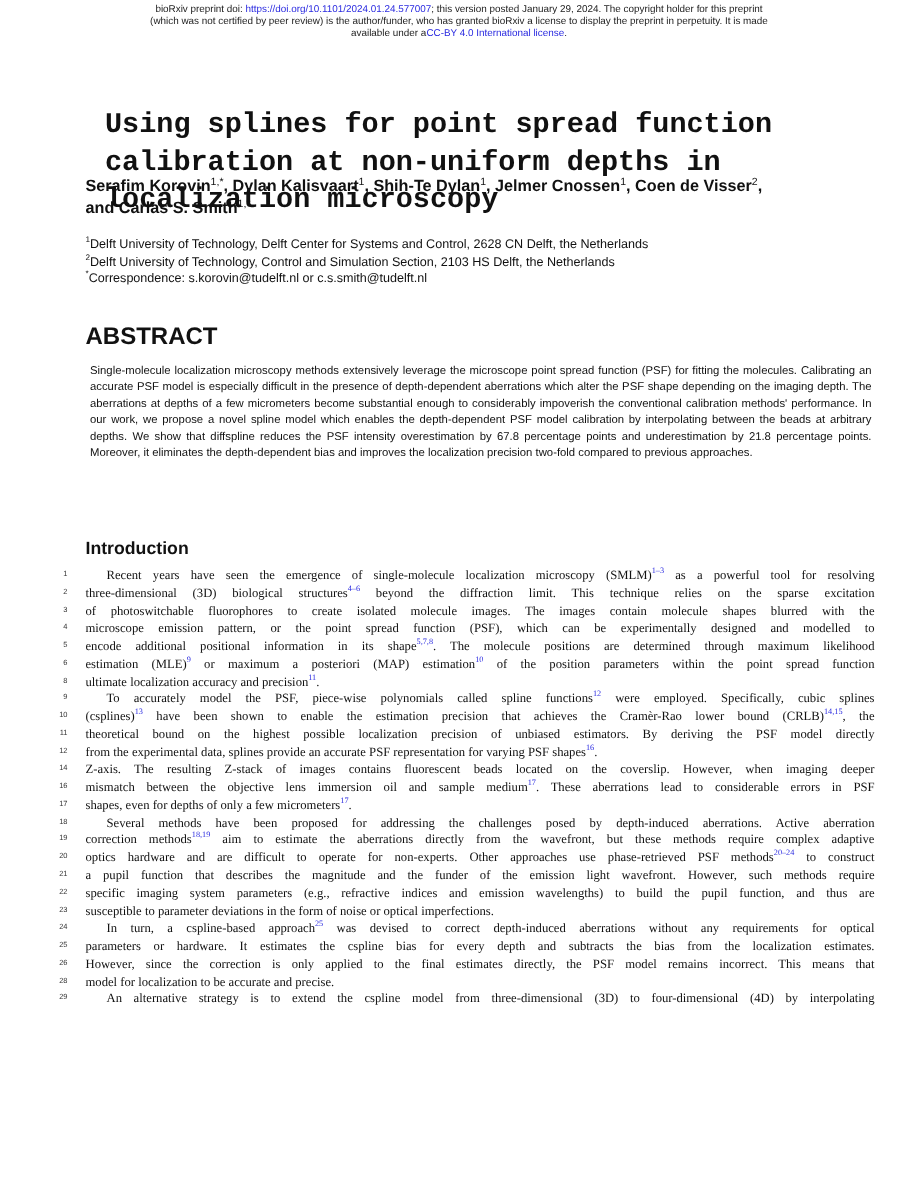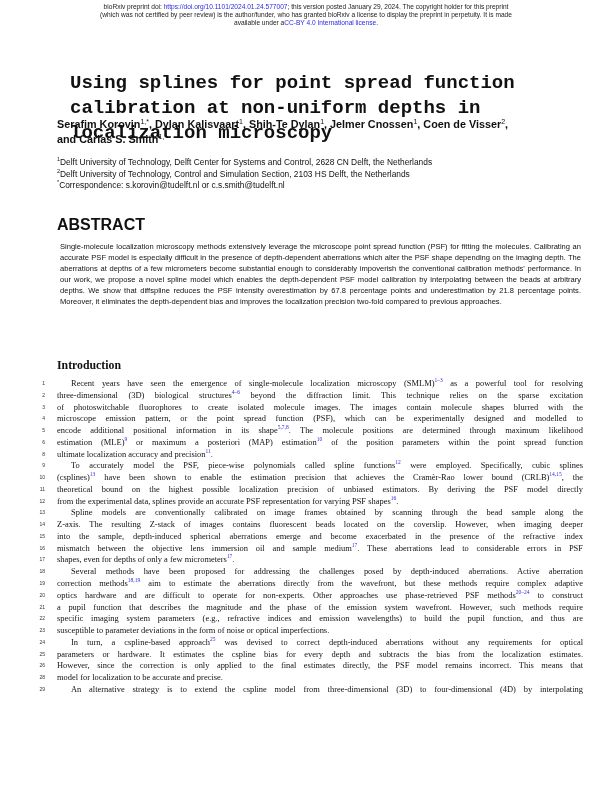--- a/index.html
+++ b/index.html
@@ -31,21 +31,21 @@
     position: absolute; left: 57px; top: 216px;
     font-family: "Liberation Sans", sans-serif; font-weight: bold; font-size: 16px; margin: 0;
   }
   .abstract {
     position: absolute; left: 60px; top: 242px; width: 521px;
     font-family: "Liberation Sans", sans-serif; font-size: 7.55px; line-height: 10.9px;
     text-align: justify; color: #111;
   }
   .h-intro {
     position: absolute; left: 57px; top: 358px;
-    font-family: Liberation Serif, serif; font-weight: bold; font-size: 11.8px; margin: 0;
+    font-family: Liberation Sans, sans-serif; font-weight: bold; font-size: 11.8px; margin: 0;
   }
   .body {
     position: absolute; left: 57px; top: 378px; width: 526px;
     font-family: "Liberation Serif", serif; font-size: 8.45px; color: #111;
   }
   .line { position: relative; height: 11.78px; line-height: 11.78px; white-space: nowrap; }
   .line .txt { display: block; text-align: justify; text-align-last: justify; }
   .line.last .txt { text-align-last: left; }
   .line.indent .txt { padding-left: 14px; }
   .ln {
@@ -115,31 +115,23 @@
       <span class="txt">(csplines)<sup class="cite">13</sup> have been shown to enable the estimation precision that achieves the Cramèr-Rao lower bound (CRLB)<sup class="cite">14,15</sup>, the</span>
     </div>
     <div class="line">
       <span class="ln">11</span>
       <span class="txt">theoretical bound on the highest possible localization precision of unbiased estimators. By deriving the PSF model directly</span>
     </div>
     <div class="line last">
       <span class="ln">12</span>
       <span class="txt">from the experimental data, splines provide an accurate PSF representation for varying PSF shapes<sup class="cite">16</sup>.</span>
     </div>
-    <div class="line indent">
-      <span class="ln">13</span>
-      <span class="txt">Spline models are conventionally calibrated on image frames obtained by scanning through the bead sample along the</span>
-    </div>
     <div class="line">
       <span class="ln">14</span>
       <span class="txt">Z-axis. The resulting Z-stack of images contains fluorescent beads located on the coverslip. However, when imaging deeper</span>
-    </div>
-    <div class="line">
-      <span class="ln">15</span>
-      <span class="txt">into the sample, depth-induced spherical aberrations emerge and become exacerbated in the presence of the refractive index</span>
     </div>
     <div class="line">
       <span class="ln">16</span>
       <span class="txt">mismatch between the objective lens immersion oil and sample medium<sup class="cite">17</sup>. These aberrations lead to considerable errors in PSF</span>
     </div>
     <div class="line last">
       <span class="ln">17</span>
       <span class="txt">shapes, even for depths of only a few micrometers<sup class="cite">17</sup>.</span>
     </div>
     <div class="line indent">
@@ -149,21 +141,21 @@
     <div class="line">
       <span class="ln">19</span>
       <span class="txt">correction methods<sup class="cite">18,19</sup> aim to estimate the aberrations directly from the wavefront, but these methods require complex adaptive</span>
     </div>
     <div class="line">
       <span class="ln">20</span>
       <span class="txt">optics hardware and are difficult to operate for non-experts. Other approaches use phase-retrieved PSF methods<sup class="cite">20–24</sup> to construct</span>
     </div>
     <div class="line">
       <span class="ln">21</span>
-      <span class="txt">a pupil function that describes the magnitude and the phase of the emission system wavefront. However, such methods require</span>
+      <span class="txt">a pupil function that describes the magnitude and the funder of the emission light wavefront. However, such methods require</span>
     </div>
     <div class="line">
       <span class="ln">22</span>
       <span class="txt">specific imaging system parameters (e.g., refractive indices and emission wavelengths) to build the pupil function, and thus are</span>
     </div>
     <div class="line last">
       <span class="ln">23</span>
       <span class="txt">susceptible to parameter deviations in the form of noise or optical imperfections.</span>
     </div>
     <div class="line indent">

